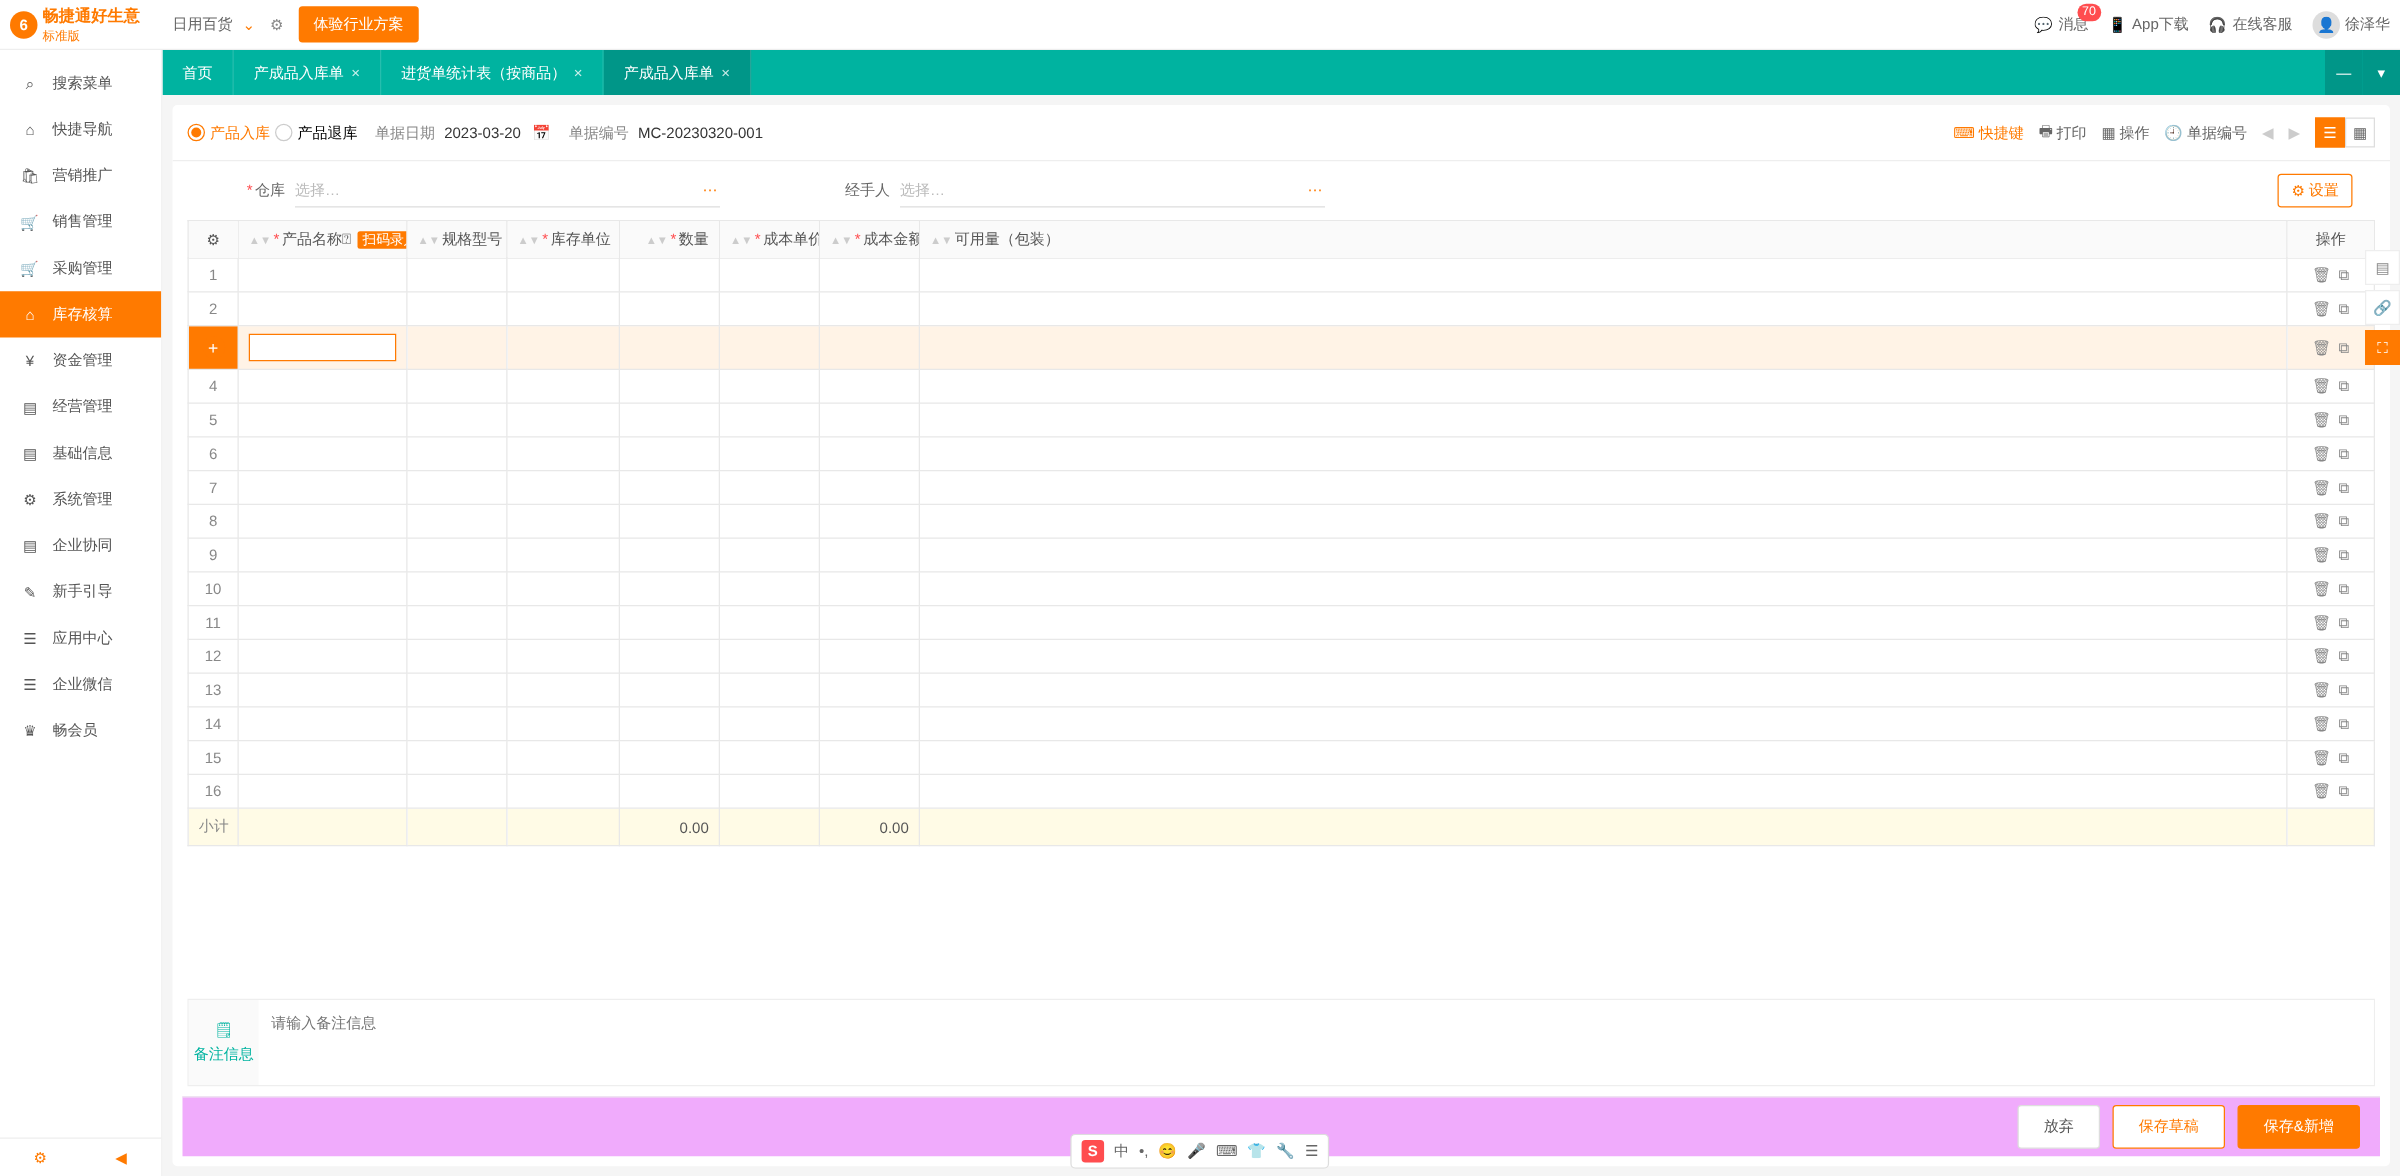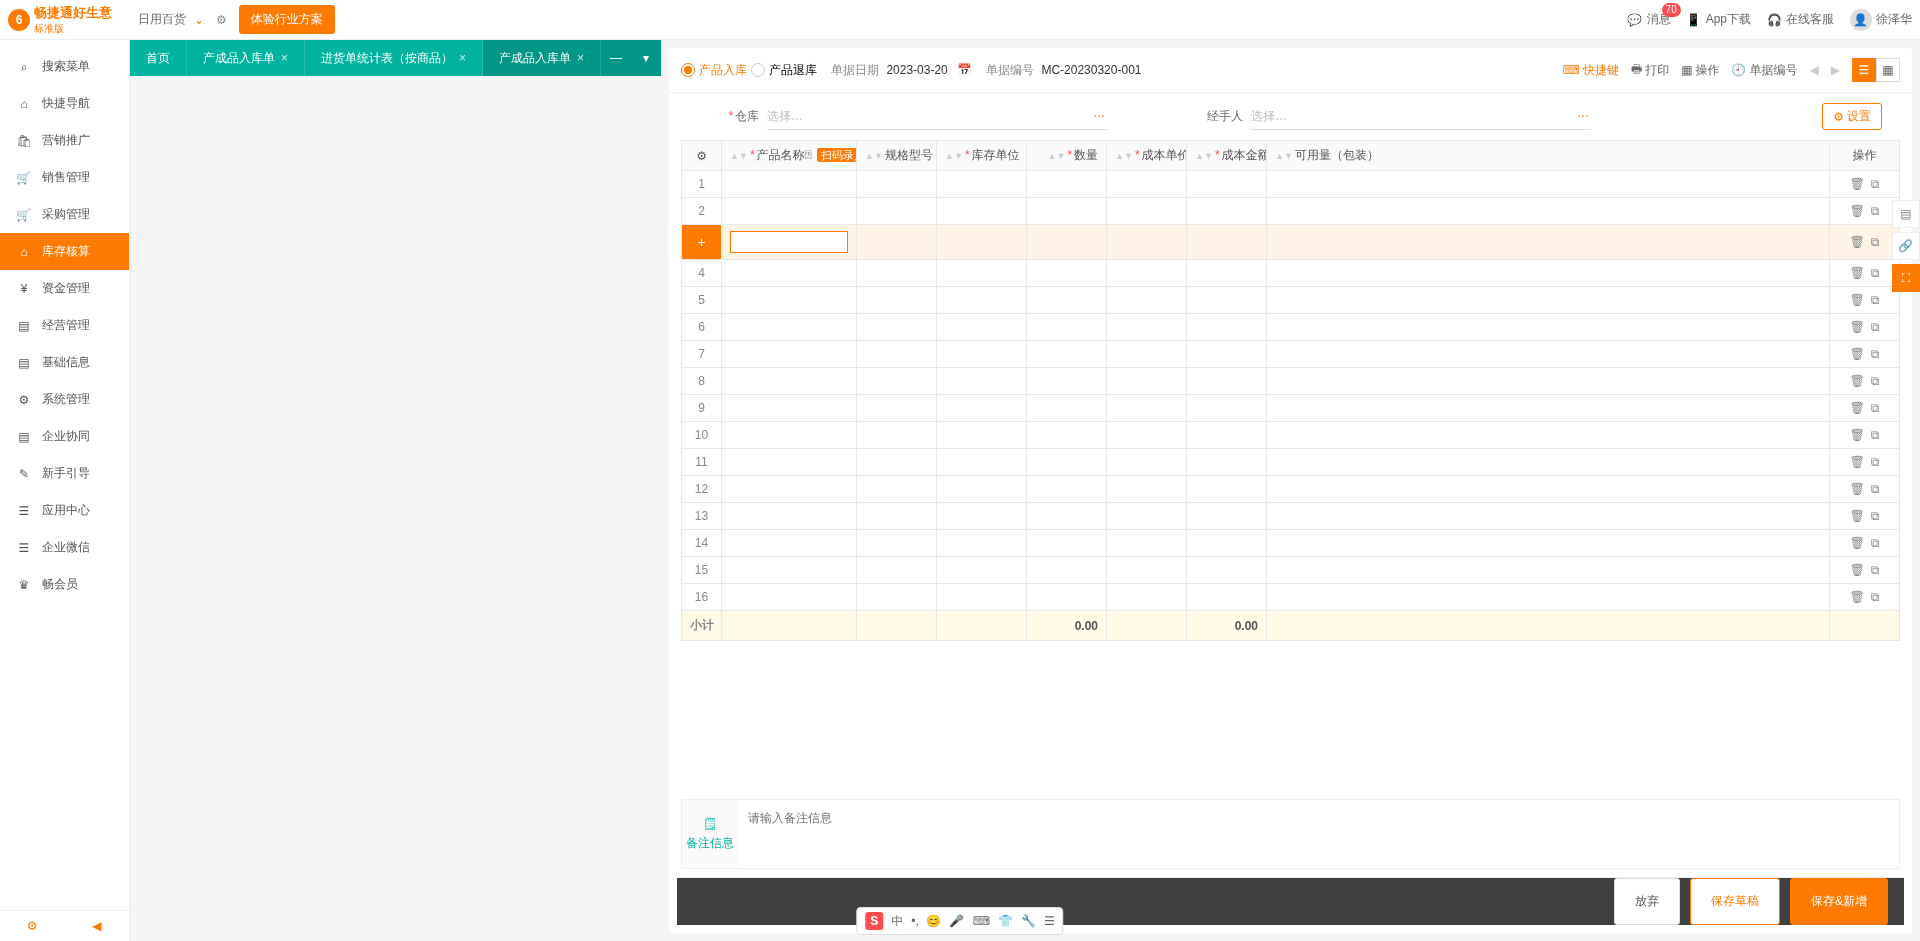--- a/index.html
+++ b/index.html
@@ -20,21 +20,21 @@
 .badge-num{position:absolute;top:-8px;right:-10px;background:#ff4d4f;color:#fff;border-radius:8px;padding:0 4px;font-size:10px;line-height:14px}
 .avatar{width:22px;height:22px;border-radius:50%;background:#ddd;display:flex;align-items:center;justify-content:center;color:#999}
 .main{flex:1;display:flex;overflow:hidden}
 .sidebar{width:130px;background:#fff;border-right:1px solid #eee;display:flex;flex-direction:column}
 .nav{flex:1;overflow:auto;padding-top:8px}
 .nav-item{display:flex;align-items:center;gap:10px;padding:10px 16px;color:#555;cursor:pointer}
 .nav-item.active{background:#ff7a00;color:#fff}
 .nav-item .nicon{width:16px;text-align:center;color:inherit}
 .sidebar-bottom{display:flex;border-top:1px solid #eee}
 .sidebar-bottom .sb{flex:1;text-align:center;padding:8px;color:#ff7a00;cursor:pointer}
-.content{flex:1;display:flex;flex-direction:row;overflow:hidden;position:relative}
+.content{flex:1;display:flex;flex-direction:column;overflow:hidden;position:relative}
 .tabs{height:36px;background:#00b3a0;display:flex;align-items:center;color:#fff}
 .tab{padding:0 16px;height:100%;display:flex;align-items:center;gap:6px;cursor:pointer;border-right:1px solid rgba(255,255,255,0.15)}
 .tab.active{background:#009688}
 .tab-close{opacity:0.8;cursor:pointer}
 .tabs-right{margin-left:auto;display:flex}
 .tabs-right .tb{width:30px;height:36px;display:flex;align-items:center;justify-content:center;cursor:pointer;background:#009688}
 .form-area{background:#fff;margin:8px;border-radius:4px;flex:1;display:flex;flex-direction:column;overflow:hidden}
 .form-hdr{display:flex;align-items:center;padding:10px 12px;border-bottom:1px solid #eee;gap:14px}
 .radio-grp{display:flex;align-items:center;gap:4px}
 .radio{display:flex;align-items:center;gap:4px;cursor:pointer}
@@ -62,27 +62,27 @@
 th{background:#fafafa;font-weight:normal;position:relative}
 th .sort{color:#ccc;font-size:9px;display:inline-flex;flex-direction:column;line-height:6px;margin-right:2px;vertical-align:middle}
 .row-num{width:40px;text-align:center;color:#888}
 .col-gear{width:40px;text-align:center}
 .col-ops{width:70px;text-align:center}
 .scan-tag{background:#ff7a00;color:#fff;padding:1px 4px;border-radius:2px;font-size:11px;margin-left:2px}
 tr.active-row td{background:#fff3e6}
 tr.active-row .row-num{background:#ff7a00}
 .add-btn{width:18px;height:18px;border-radius:50%;background:#ff7a00;color:#fff;display:inline-flex;align-items:center;justify-content:center;font-size:14px}
 .cell-input{width:100%;height:22px;border:1px solid #ff7a00;background:#fff}
-tr.subtotal td{background:#fffbe6;font-weight:bold}
+tr.subtotal td{background:#fffbe6;font-weight:normal}
 .num-cell{text-align:right}
 .op-icon{color:#888;margin:0 3px;cursor:pointer}
 .remark-box{margin:8px 12px;border:1px solid #eee;display:flex;min-height:70px}
 .remark-label{width:56px;background:#fafafa;display:flex;flex-direction:column;align-items:center;justify-content:center;color:#00b3a0;gap:4px}
 .remark-input{flex:1;border:none;padding:10px;color:#1d4ed8;resize:none;outline:none}
-.footer{height:48px;background:#404040;border-top:1px solid #eee;display:flex;justify-content:flex-end;padding:0 16px;gap:10px;margin:0 8px 8px}
+.footer{height:48px;background:#f0abfc;border-top:1px solid #eee;display:flex;align-items:center;justify-content:flex-end;padding:0 16px;gap:10px;margin:0 8px 8px}
 .btn{padding:8px 20px;border-radius:3px;cursor:pointer;border:1px solid #ddd;background:#fff;color:#555}
 .btn.orange-o{border-color:#ff7a00;color:#ff7a00}
 .btn.orange{background:#ff7a00;border-color:#ff7a00;color:#fff}
 .side-tools{position:fixed;right:0;top:200px;display:flex;flex-direction:column;gap:4px}
 .side-tools .st{width:28px;height:28px;background:#fff;border:1px solid #eee;display:flex;align-items:center;justify-content:center;color:#888;cursor:pointer}
 .side-tools .st.active{background:#ff7a00;color:#fff;border-color:#ff7a00}
 .ime-bar{position:fixed;bottom:6px;left:50%;transform:translateX(-50%);display:flex;align-items:center;gap:8px;background:#fff;padding:4px 8px;border:1px solid #ddd;border-radius:4px;color:#666}
 .ime-bar .s-icon{background:#ff4d4f;color:#fff;width:18px;height:18px;border-radius:3px;display:flex;align-items:center;justify-content:center;font-weight:bold}
 </style>
 </head>

